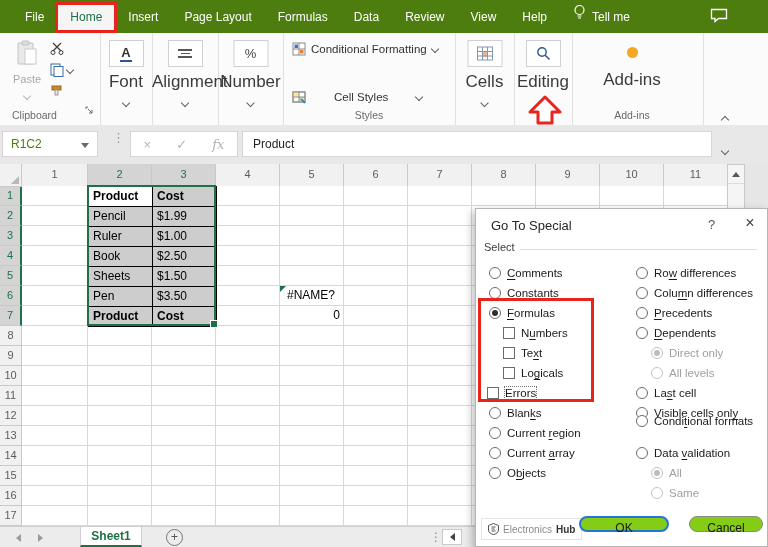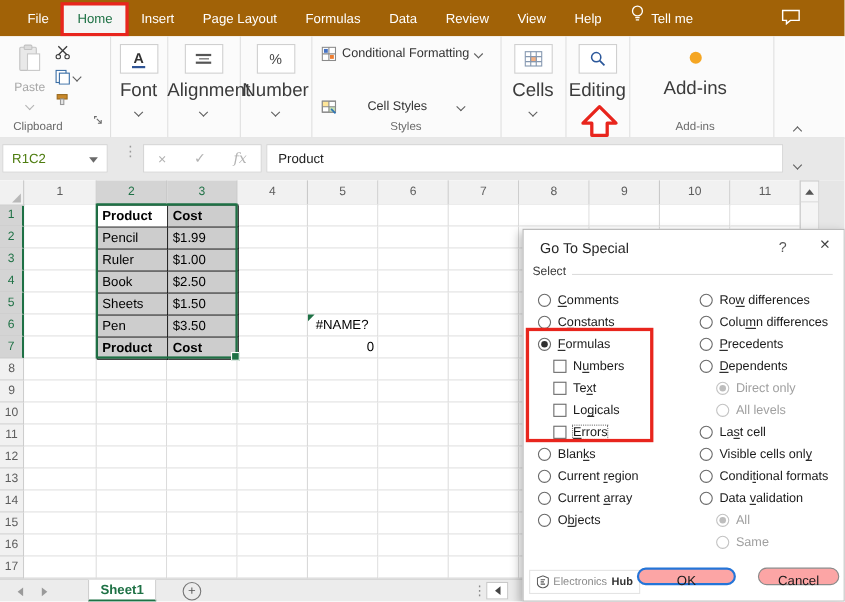--- a/index.html
+++ b/index.html
@@ -1,19 +1,19 @@
 <!DOCTYPE html>
 <html><head>
 <meta charset="utf-8">
 <style>
   html,body{margin:0;padding:0;}
   #root{position:relative;width:768px;height:547px;background:#fff;overflow:hidden;
         font-family:"Liberation Sans","DejaVu Sans",sans-serif;-webkit-font-smoothing:antialiased;}
   
-  .tabbar{position:absolute;left:0;top:0;width:768px;height:33px;background:#a16207;display:flex;align-items:center;}
+  .tabbar{position:absolute;left:0;top:0;width:768px;height:33px;background:#4d7c0f;display:flex;align-items:center;}
   .tabs{display:flex;align-items:center;height:100%;padding-left:12px;}
   .xtab{color:#fff;font-size:12px;padding:0 13px;height:27px;line-height:27px;margin-top:1px;white-space:nowrap;display:flex;align-items:center;gap:6px;cursor:default;}
   .xtab.active{background:#f5f5f5;color:#1e7145;outline:3px solid #e8251d;outline-offset:-1px;}
   .chaticon{position:absolute;right:40px;top:8px;}
   
   .ribbon{position:absolute;left:0;top:33px;width:768px;height:92px;background:#fbfbfb;border-bottom:1px solid #d2d2d2;}
   .rgroup{position:absolute;top:0;height:92px;border-right:1px solid #e0e0e0;}
   .glabel{position:absolute;bottom:4px;width:100%;text-align:center;font-size:10.5px;color:#6a6a6a;}
   .bigbtn{position:absolute;left:50%;transform:translateX(-50%);top:7px;width:100%;text-align:center;}
   .bigbtn .ibox{width:33px;height:25px;border:1px solid #d0d0d0;background:#fff;margin:0 auto;display:flex;align-items:center;justify-content:center;}
@@ -91,21 +91,21 @@
   .opt{position:absolute;height:16px;display:flex;align-items:center;gap:6px;font-size:11.5px;color:#1a1a1a;white-space:nowrap;}
   .opt.dis{color:#a0a0a0;}
   .rd{width:12px;height:12px;border:1px solid #6b6b6b;border-radius:50%;box-sizing:border-box;background:#fff;position:relative;flex:none;}
   .rd.on:after{content:"";position:absolute;left:2px;top:2px;width:6px;height:6px;border-radius:50%;background:#2f2f2f;}
   .opt.dis .rd{border-color:#c3c3c3;}
   .opt.dis .rd.on:after{background:#bdbdbd;}
   .cb{width:12px;height:12px;border:1px solid #6b6b6b;box-sizing:border-box;background:#fff;flex:none;}
   .olbl u{text-underline-offset:2px;}
   .olbl.focus{outline:1px dotted #777;}
   .dredbox{position:absolute;left:2px;top:89px;width:116px;height:104px;border:3px solid #e8251d;box-sizing:border-box;pointer-events:none;}
-  .dbtn{position:absolute;top:307px;height:16px;box-sizing:border-box;background:#fca5a5;font-size:12px;color:#1a1a1a;text-align:center;line-height:21px;border-radius:11px;}
+  .dbtn{position:absolute;top:307px;height:16px;box-sizing:border-box;background:#84cc16;font-size:12px;color:#1a1a1a;text-align:center;line-height:21px;border-radius:11px;}
   .okbtn{left:103px;width:90px;border:2px solid #2475d8;}
   .cancelbtn{left:213px;width:74px;border:1px solid #8a8a8a;line-height:22px;}
   .watermark{position:absolute;left:5px;top:309px;height:20px;display:flex;align-items:center;gap:4px;border:1px solid #e4e4e4;background:#fff;padding:0 6px;}
   .watermark .wt1{font-size:10px;color:#8a8a8a;}
   .watermark .wt2{font-size:10px;color:#333;font-weight:bold;}
   
   .redarrow{position:absolute;left:527px;top:95px;}
   u{text-decoration:underline;}
 </style>
 </head>
@@ -606,21 +606,21 @@
           <span class="olbl"><span>N</span><u>u</u><span>mbers</span></span>
         </div>
         <div class="opt" style="top: 136px; left: 27px;">
           <span class="cb"></span>
           <span class="olbl"><span>Te</span><u>x</u><span>t</span></span>
         </div>
         <div class="opt" style="top: 156px; left: 27px;">
           <span class="cb"></span>
           <span class="olbl"><span>Lo</span><u>g</u><span>icals</span></span>
         </div>
-        <div class="opt" style="top: 176px; left: 27px;">
+        <div class="opt" style="top: 176px; left: 11px;">
           <span class="cb"></span>
           <span class="olbl focus"><span></span><u>E</u><span>rrors</span></span>
         </div>
         <div class="opt" style="top: 196px; left: 13px;">
           <span class="rd"></span>
           <span class="olbl"><span>Blan</span><u>k</u><span>s</span></span>
         </div>
         <div class="opt" style="top: 216px; left: 13px;">
           <span class="rd"></span>
           <span class="olbl"><span>Current </span><u>r</u><span>egion</span></span>
@@ -660,21 +660,21 @@
           <span class="olbl"><span>All levels</span><u></u><span></span></span>
         </div>
         <div class="opt" style="top: 176px; left: 160px;">
           <span class="rd"></span>
           <span class="olbl"><span>La</span><u>s</u><span>t cell</span></span>
         </div>
         <div class="opt" style="top: 196px; left: 160px;">
           <span class="rd"></span>
           <span class="olbl"><span>Visible cells onl</span><u>y</u><span></span></span>
         </div>
-        <div class="opt" style="top: 216px; left: 160px;">
+        <div class="opt" style="top: 204px; left: 160px;">
           <span class="rd"></span>
           <span class="olbl"><span>Condi</span><u>t</u><span>ional formats</span></span>
         </div>
         <div class="opt" style="top: 236px; left: 160px;">
           <span class="rd"></span>
           <span class="olbl"><span>Data </span><u>v</u><span>alidation</span></span>
         </div>
         <div class="opt dis" style="top: 256px; left: 175px;">
           <span class="rd on"></span>
           <span class="olbl"><span>All</span><u></u><span></span></span>

